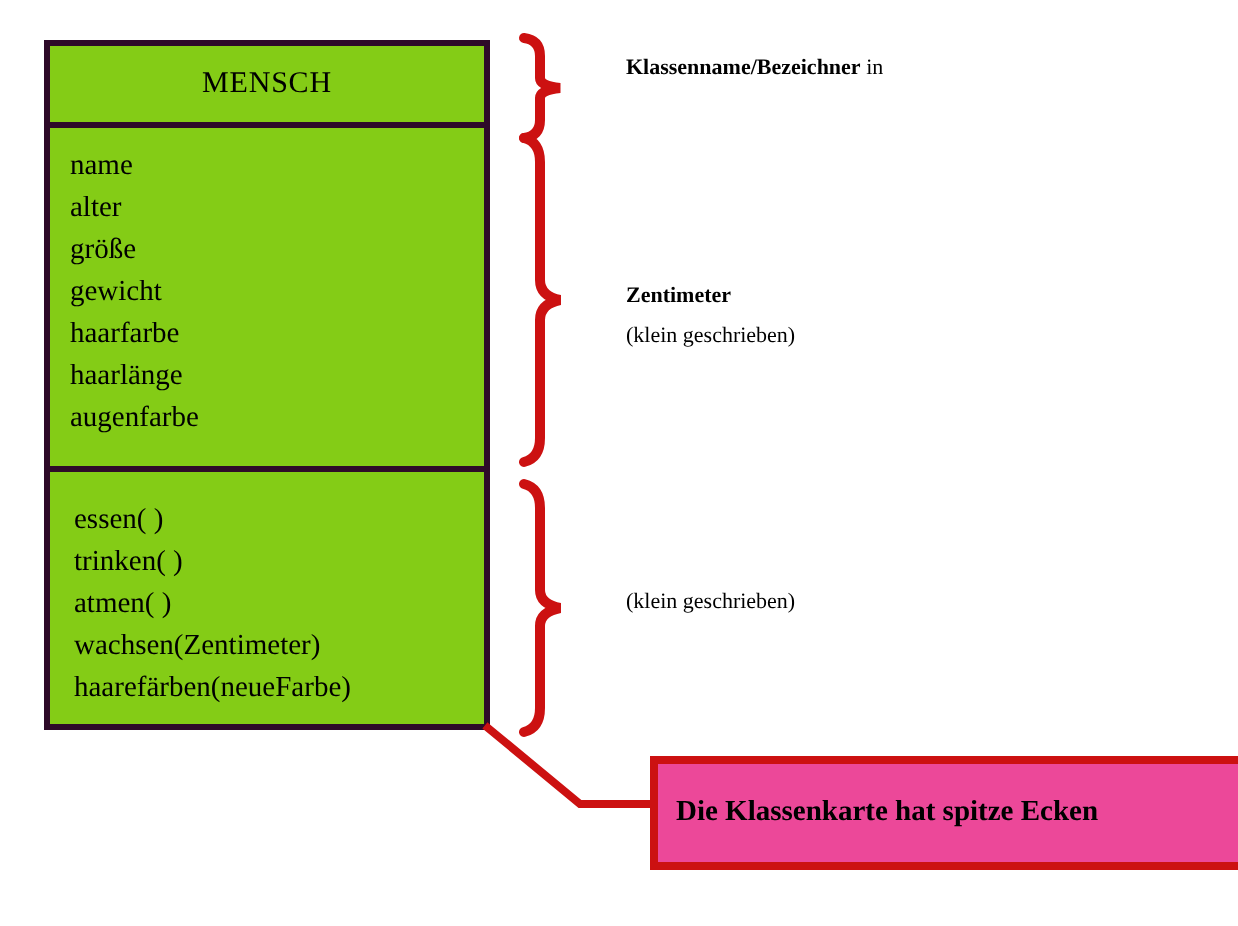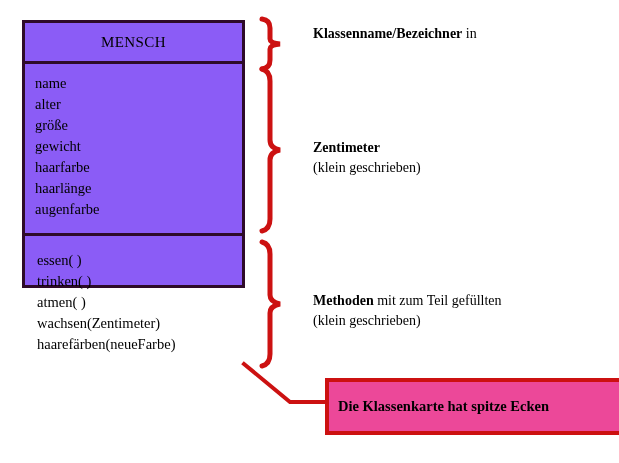--- a/index.html
+++ b/index.html
@@ -16,24 +16,24 @@
     font-family: "Liberation Serif", "DejaVu Serif", serif;
     color: #000000;
   }
 
   
   .class-box {
     position: absolute;
     left: 22px;
     top: 20px;
     width: 223px;
-    height: 268px;
+    height: 345px;
     border: 3px solid #2e0b29;
     box-sizing: border-box;
-    background: #8b5cf6;
+    background: #84cc16;
   }
   .compartment {
     position: absolute;
     left: 0;
     width: 100%;
     box-sizing: border-box;
   }
   .compartment-name {
     top: 0;
     height: 41px;
@@ -75,21 +75,21 @@
   }
   .brace svg {
     display: block;
     overflow: visible;
   }
 
   
   .annotation {
     position: absolute;
     left: 313px;
-    font-size: 14px;
+    font-size: 11px;
     line-height: 20px;
   }
   .annotation .lead {
     font-weight: bold;
   }
   .annotation .line {
     white-space: pre;
   }
 
   
@@ -175,21 +175,20 @@
   <div class="annotation" style="top:24px;">
     <div class="line"><span class="lead">Klassenname/Bezeichner</span><span> in</span></div>
   </div>
 
   <div class="annotation" style="top:138px;">
     <div class="line"><span class="lead">Zentimeter</span></div>
     <div class="line">(klein geschrieben)</div>
   </div>
 
   <div class="annotation" style="top:291px;">
-    <div class="line"><span class="lead">Methoden</span><span> mit zum Teil gefüllten</span></div>
     <div class="line">(klein geschrieben)</div>
   </div>
 
   <div class="connector">
     <svg width="95" height="60" viewBox="0 0 95 60">
       <path d="M6 8 L52 46 L95 46" fill="none" stroke="#cc1111" stroke-width="4" stroke-linecap="square"></path>
     </svg>
   </div>
 
   <div class="callout-box">

